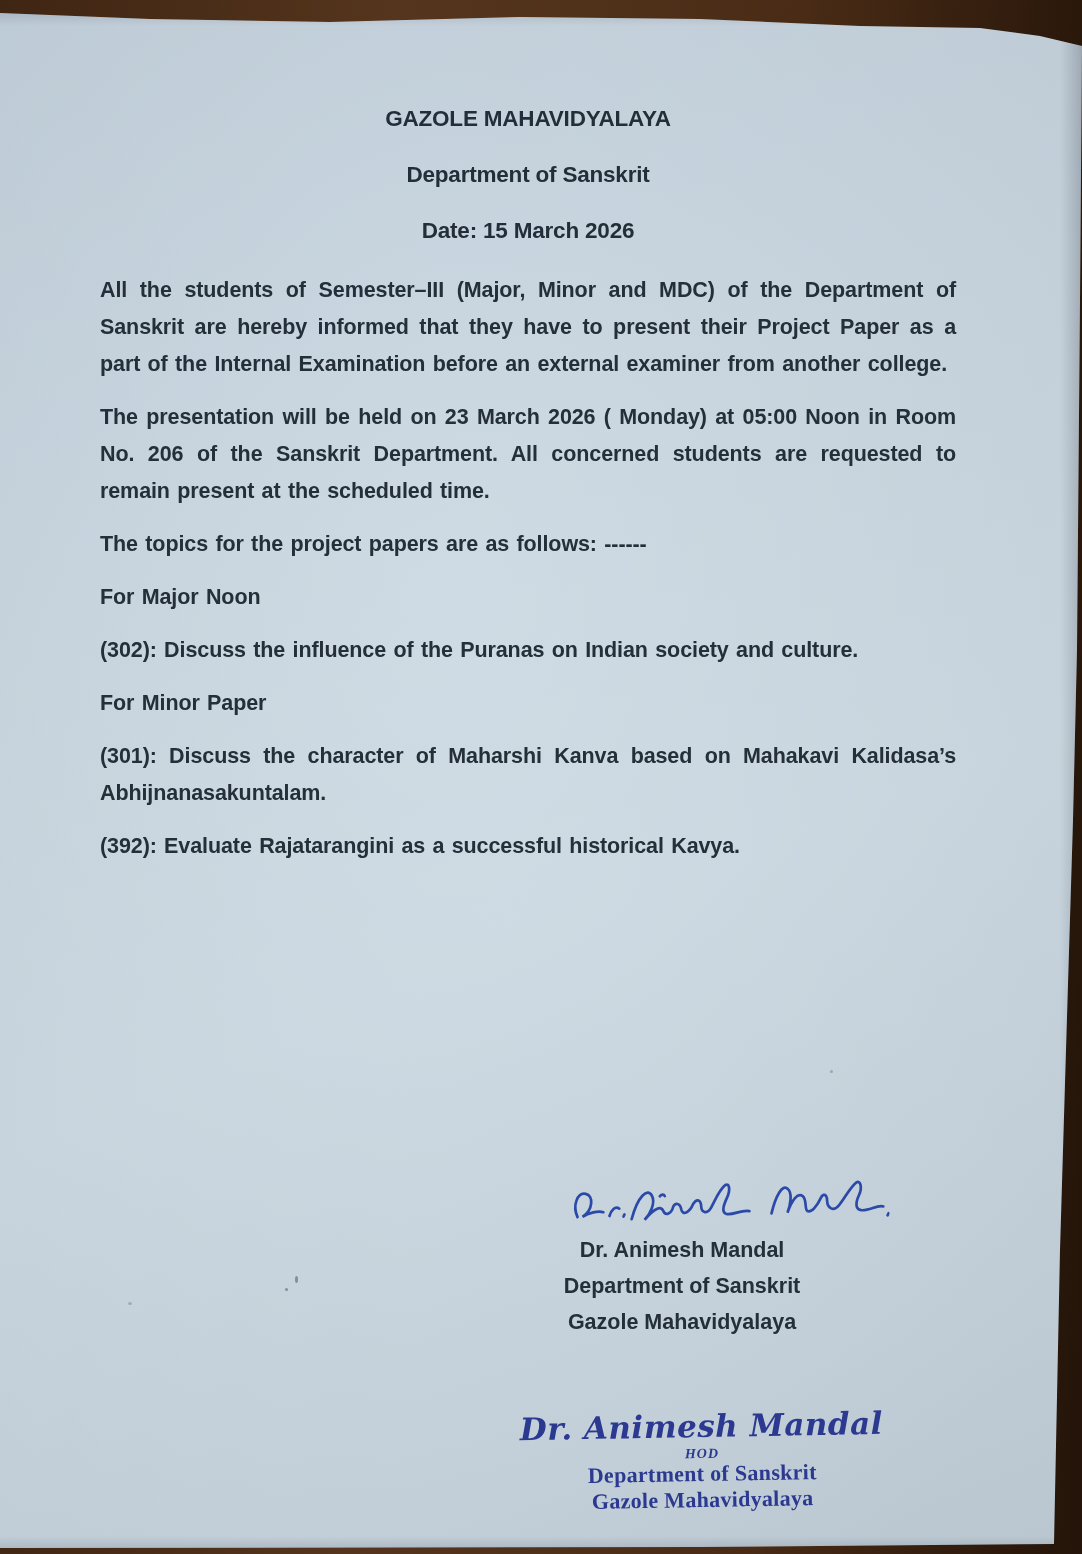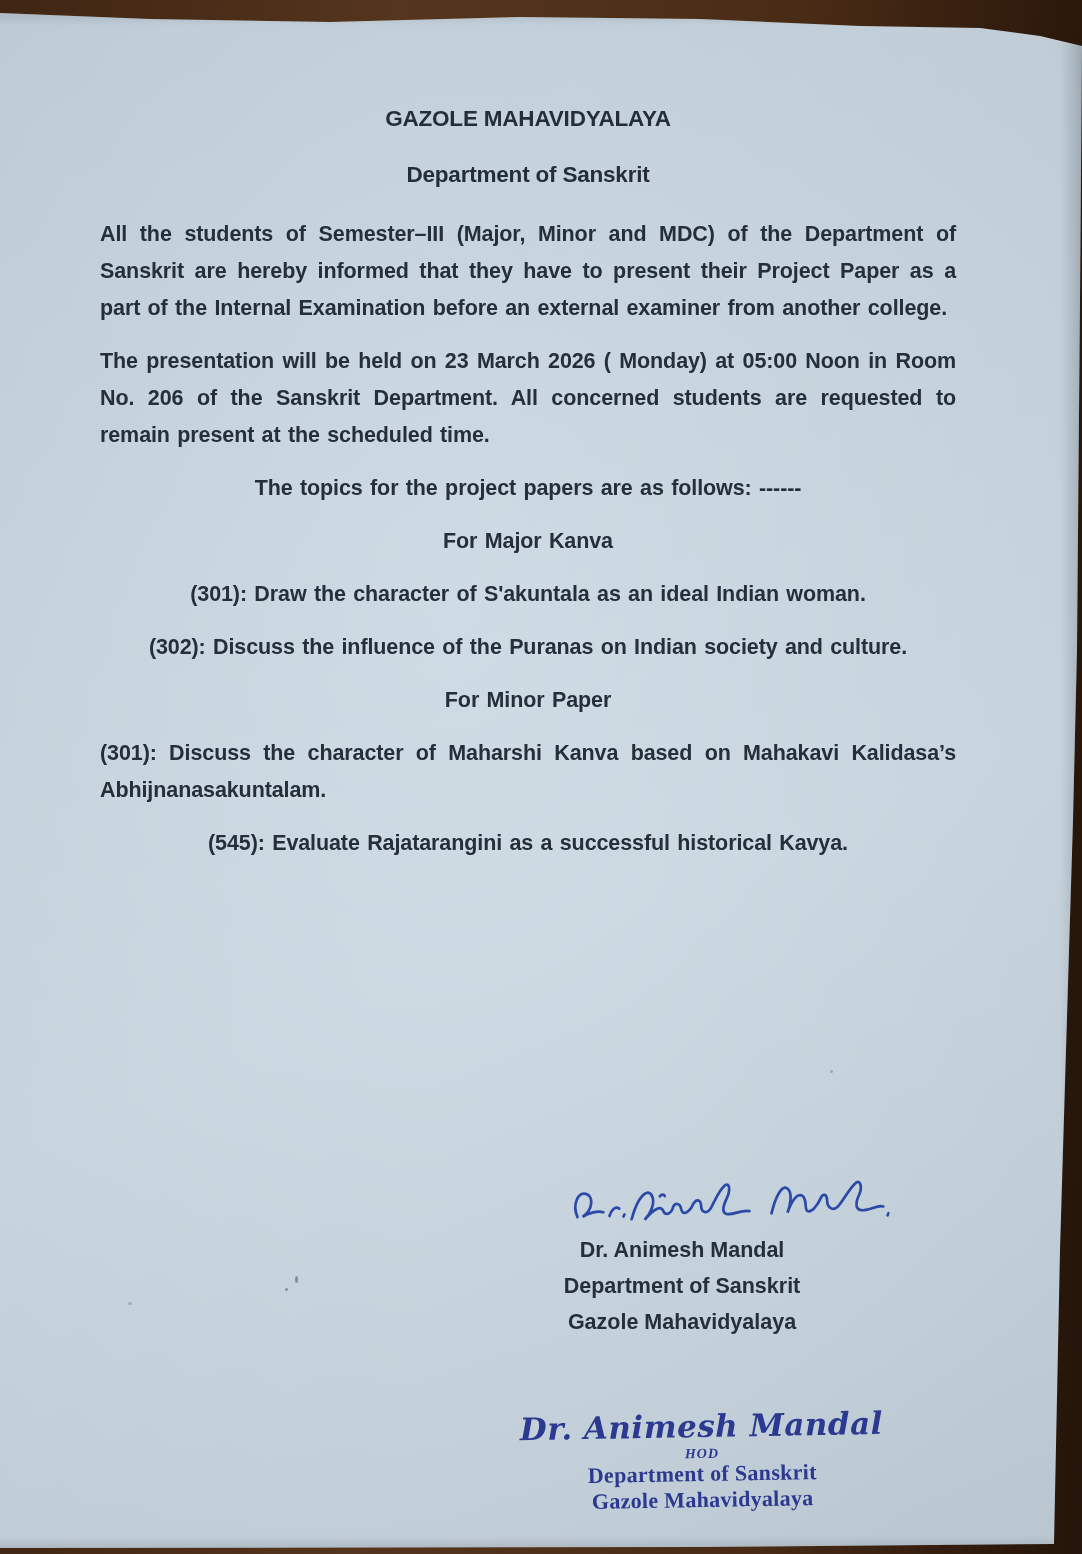--- a/index.html
+++ b/index.html
@@ -33,21 +33,21 @@
   .content {
     position:absolute; left:100px; width:856px; top:0;
   }
   .header { padding-top:104px; text-align:center; }
   .h-line {
     font-size:22.5px; font-weight:700; line-height:30px;
     margin-bottom:26px; letter-spacing:-0.2px; color:#232e38;
   }
   .para {
     font-size:21.5px; font-weight:700; line-height:37px;
-    margin-bottom:16px; letter-spacing:-0.1px; word-spacing:1.5px; color:#242f39;text-align:center;
+    margin-bottom:16px; letter-spacing:-0.1px; word-spacing:1.5px; color:#242f39;
   }
   .justify { text-align:justify; }
   .sig-block {
     position:absolute; top:1172px; left:482px; width:400px; text-align:center;
   }
   .handwritten {
     display:block; margin:0 0 4px 77px; transform:rotate(-2deg);
   }
   .sig-line {
     font-size:21.5px; font-weight:700; line-height:36px; color:#242f39;
@@ -78,34 +78,34 @@
 <body>
 
 <div class="wood"></div>
 
 <div class="paper">
 
   <div class="content">
     <div class="header">
       <div class="h-line">GAZOLE MAHAVIDYALAYA</div>
       <div class="h-line">Department of Sanskrit</div>
+      <div class="h-line">Date: 15 March 2026</div>
     </div>
 
     <p class="para justify">All the students of Semester–III (Major, Minor and MDC) of the Department of Sanskrit are hereby informed that they have to present their Project Paper as a part of the Internal Examination before an external examiner from another college.</p>
     <p class="para justify">The presentation will be held on 23 March 2026 ( Monday) at 05:00 Noon in Room No. 206 of the Sanskrit Department. All concerned students are requested to remain present at the scheduled time.</p>
     <p class="para">The topics for the project papers are as follows: ------</p>
 
-    <p class="para">For Major Kanva</p>
-    <p class="para">(301): Draw the character of S'akuntala as an ideal Indian woman.</p>
+    <p class="para">For Major Noon</p>
     <p class="para">(302): Discuss the influence of the Puranas on Indian society and culture.</p>
 
     <p class="para">For Minor Paper</p>
     <p class="para justify">(301): Discuss the character of Maharshi Kanva based on Mahakavi Kalidasa’s Abhijnanasakuntalam.</p>
 
-    <p class="para">(545): Evaluate Rajatarangini as a successful historical Kavya.</p>
+    <p class="para">(392): Evaluate Rajatarangini as a successful historical Kavya.</p>
 
   </div>
 
   <div class="sig-block">
     <svg class="handwritten" width="330" height="56" viewBox="0 0 330 56" fill="none">
       <g stroke="#2b4aa8" stroke-width="2.7" stroke-linecap="round" fill="none">
         <path d="M18 40 C13 28 19 15 27 17 C35 19 34 33 23 40 C29 36 39 34 44 36"></path>
         <path d="M50 40 C52 34 56 30 60 33 M64 41 L65 39"></path>
         <path d="M72 44 C79 21 89 13 93 21 C97 29 90 40 85 45 C95 34 102 31 104 37 C106 42 112 40 114 33 C116 29 121 29 122 36 C123 42 130 40 134 31 C138 25 142 27 142 34 C142 40 148 42 152 35 C156 28 161 17 167 13 C171 11 172 18 168 26 C164 34 162 40 167 42 C173 44 182 38 190 40"></path>
         <path d="M101 22 C103 20 105 20 106 22"></path>

